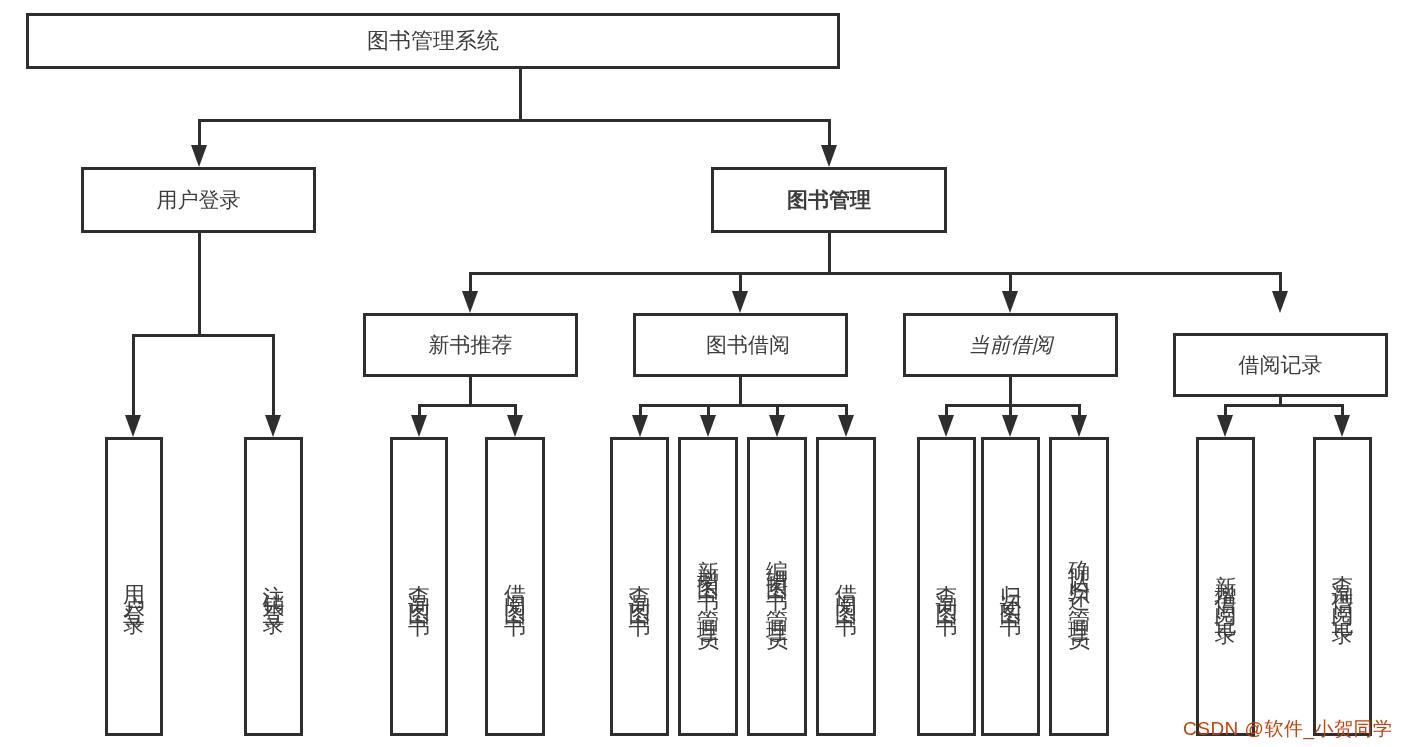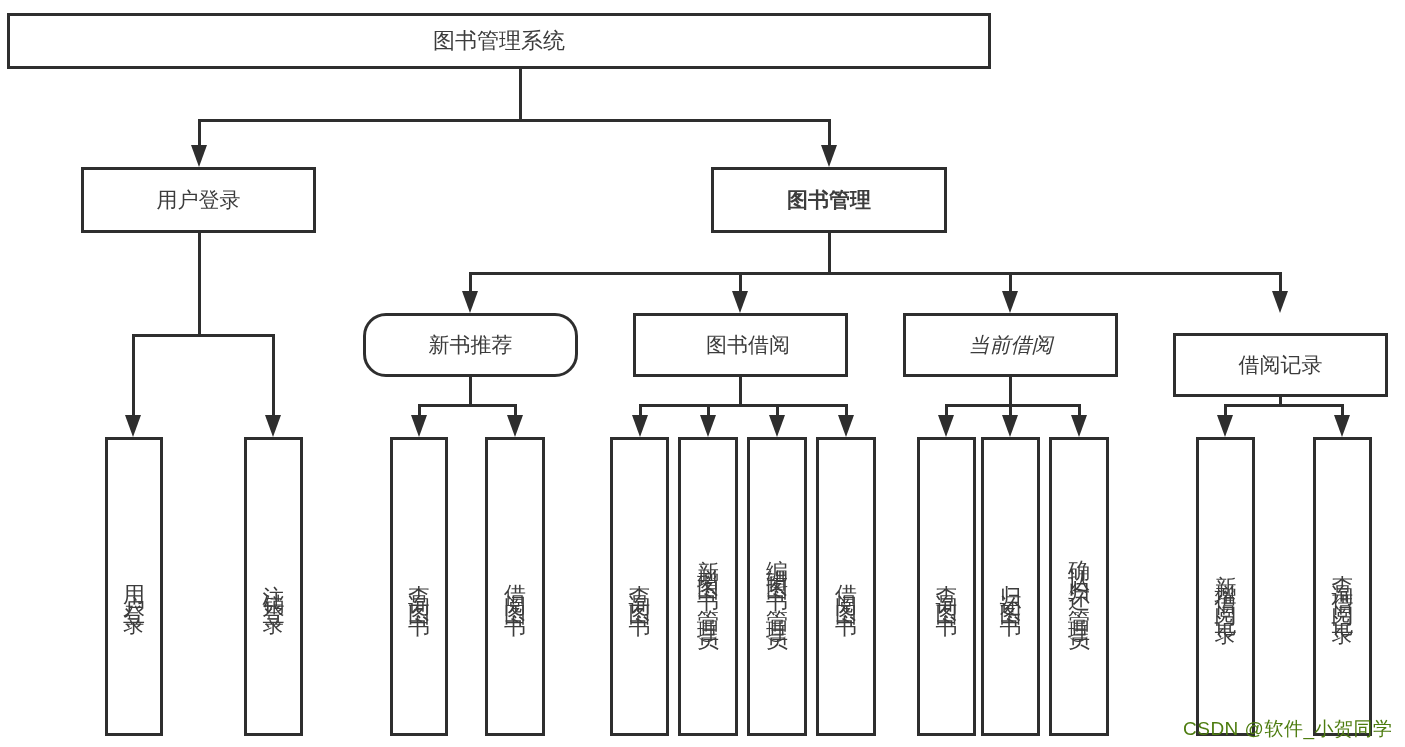--- a/index.html
+++ b/index.html
@@ -49,26 +49,26 @@
     white-space: nowrap;
   }
   .leaf {
     writing-mode: vertical-rl;
     text-orientation: mixed;
     font-size: 22px;
     letter-spacing: 10px;
     line-height: 1;
   }
   
-  .n-root { left: 7px;  top: 13px;  width: 984px; height: 56px; font-size: 22px; }
+  .n-root { left: 26px;  top: 13px;  width: 814px; height: 56px; font-size: 22px; }
   
   .n-userlogin { left: 81px;  top: 167px; width: 235px; height: 66px; }
   .n-bookmgmt  { left: 711px; top: 167px; width: 236px; height: 66px; font-weight: bold; }
   
-  .n-newbooks { left: 363px;  top: 313px; width: 215px; height: 64px; border-radius: 23px; }
+  .n-newbooks { left: 363px;  top: 313px; width: 215px; height: 64px; }
   .n-borrow   { left: 633px;  top: 313px; width: 215px; height: 64px; padding-left: 15px; }
   .n-current  { left: 903px;  top: 313px; width: 215px; height: 64px; font-style: italic; }
   .n-records  { left: 1173px; top: 313px; width: 215px; height: 64px; margin-top: 20px; }
   
   .l1  { left: 105px;  top: 437px; width: 58px; height: 299px; }
   .l2  { left: 244px;  top: 437px; width: 59px; height: 299px; }
   .l3  { left: 390px;  top: 437px; width: 58px; height: 299px; }
   .l4  { left: 485px;  top: 437px; width: 60px; height: 299px; }
   .l5  { left: 610px;  top: 437px; width: 59px; height: 299px; }
   .l6  { left: 678px;  top: 437px; width: 60px; height: 299px; }
@@ -77,21 +77,21 @@
   .l9  { left: 917px;  top: 437px; width: 59px; height: 299px; }
   .l10 { left: 981px;  top: 437px; width: 59px; height: 299px; }
   .l11 { left: 1049px; top: 437px; width: 60px; height: 299px; }
   .l12 { left: 1196px; top: 437px; width: 59px; height: 299px; }
   .l13 { left: 1313px; top: 437px; width: 59px; height: 299px; }
   .watermark {
     position: absolute;
     left: 1183px;
     top: 716px;
     font-size: 19px;
-    color: #4d7c0f;
+    color: #c2410c;
     letter-spacing: 0.5px;
     z-index: 5;
     white-space: nowrap;
   }
 </style>
 </head>
 <body>
 
 <div class="canvas">
 

